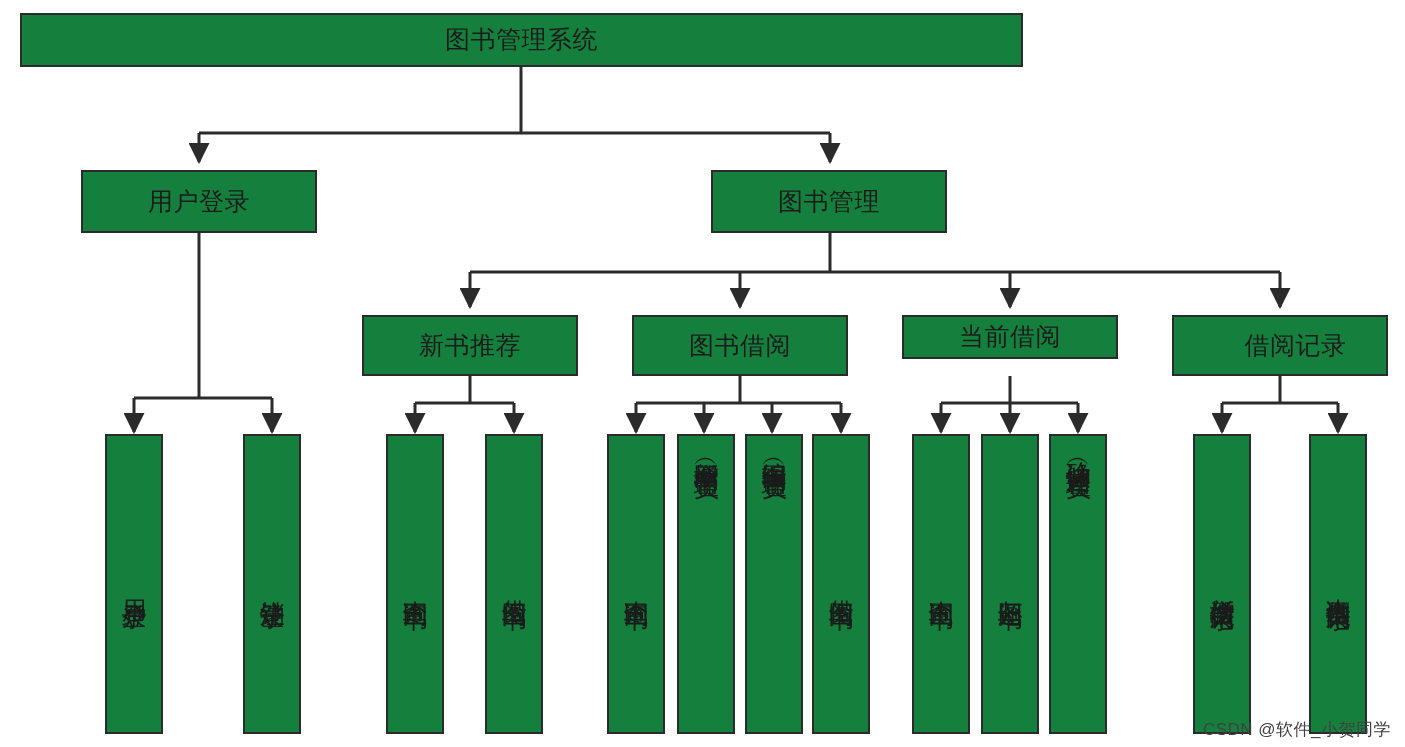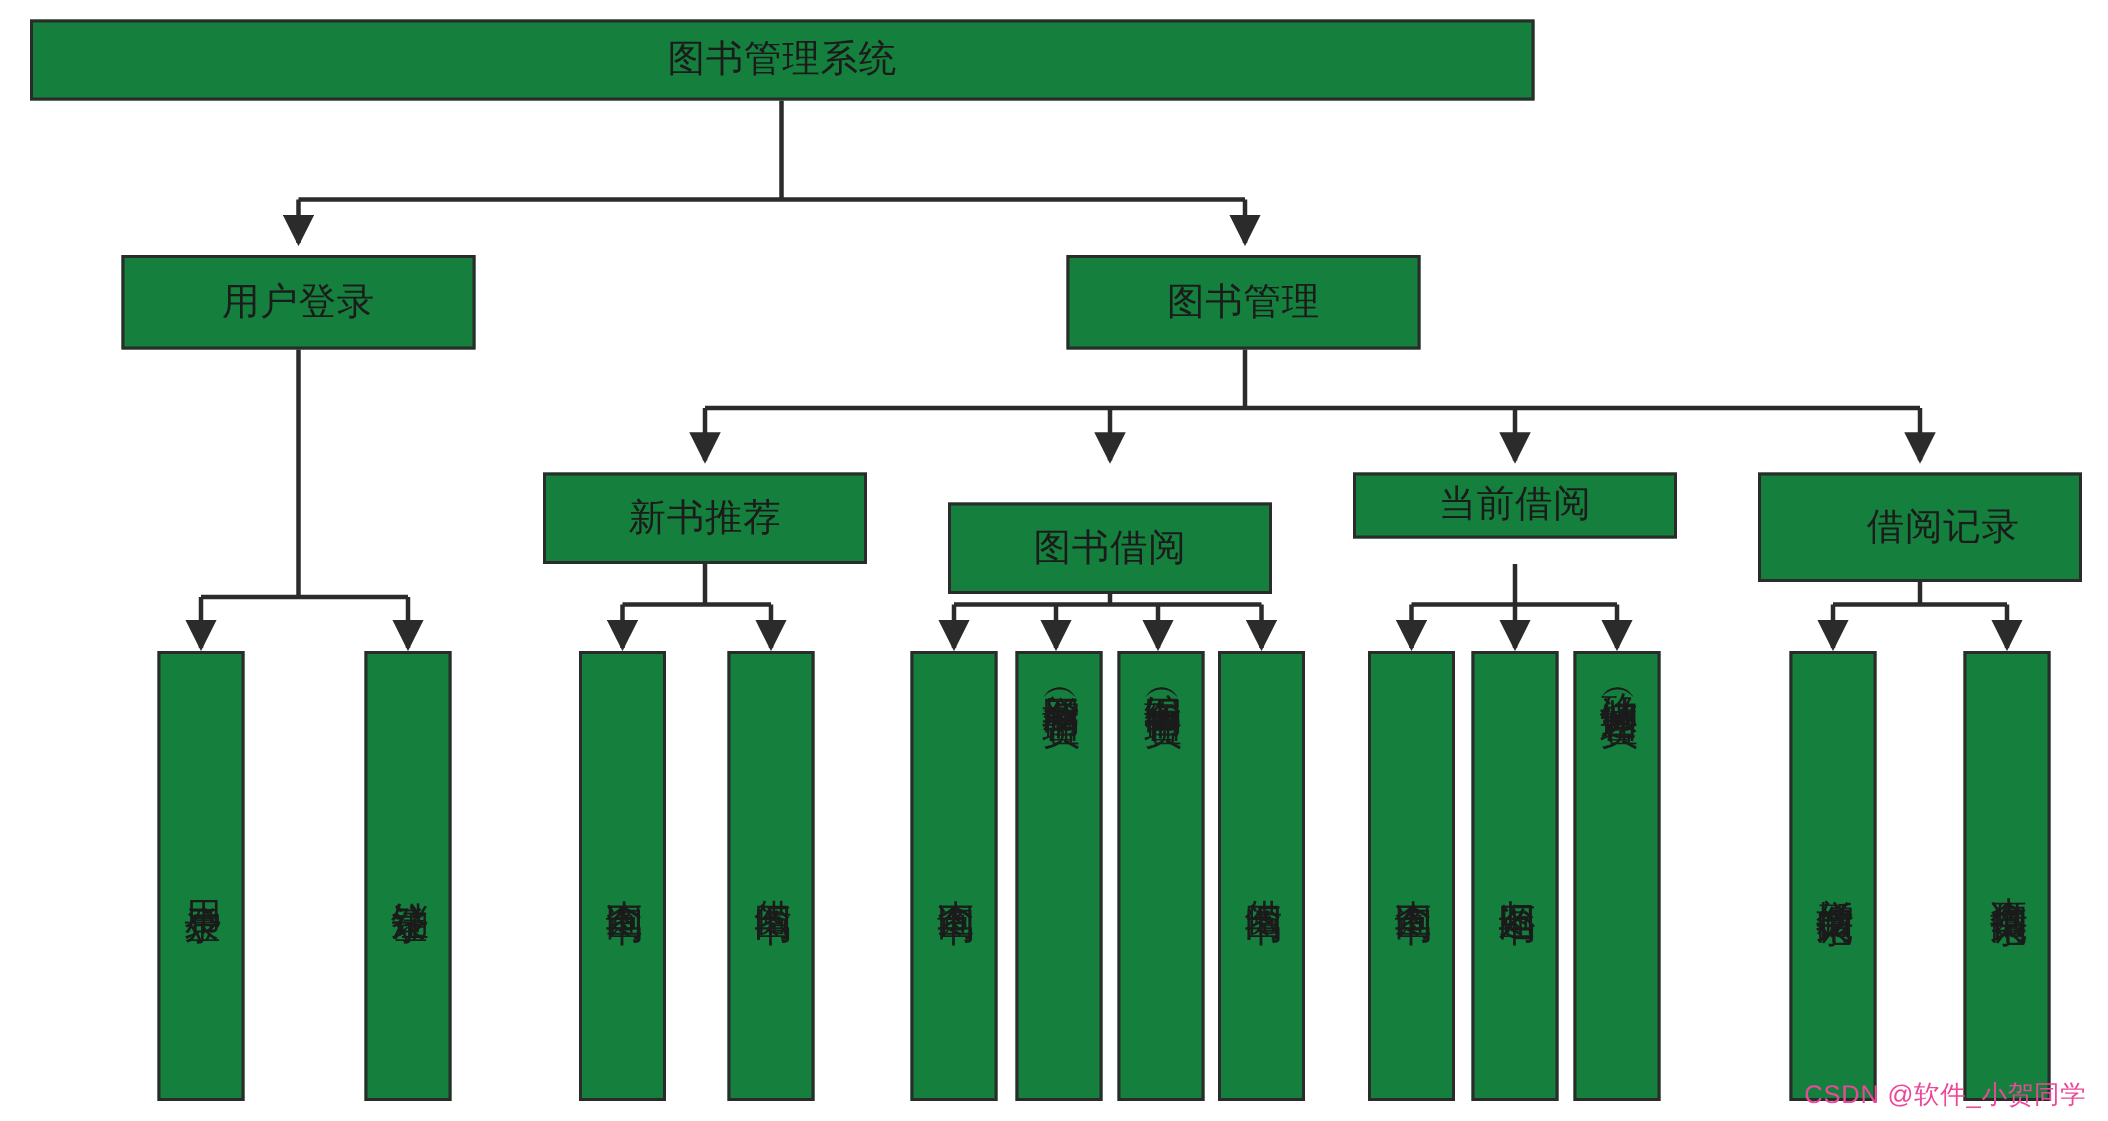--- a/index.html
+++ b/index.html
@@ -50,21 +50,21 @@
     top: 0;
     width: 1405px;
     height: 747px;
     pointer-events: none;
   }
   .watermark {
     position: absolute;
     right: 14px;
     bottom: 6px;
     font-size: 17px;
-    color: #ec4899;
+    color: #404040;
     letter-spacing: 0.5px;
     white-space: nowrap;
   }
 </style>
 </head>
 <body>
 
 <div id="canvas">
 
   <svg class="edges" viewBox="0 0 1405 747" width="1405" height="747">
@@ -116,23 +116,23 @@
       <path d="M 1338 403 L 1338 432" marker-end="url(#arrow)"></path>
     </g>
   </svg>
 
   <div class="node horizontal" style="left:20px; top:13px; width:1003px; height:54px;">图书管理系统</div>
 
   <div class="node horizontal" style="left:81px; top:170px; width:236px; height:63px;">用户登录</div>
   <div class="node horizontal" style="left:711px; top:170px; width:236px; height:63px;">图书管理</div>
 
   <div class="node horizontal" style="left:362px; top:315px; width:216px; height:61px;">新书推荐</div>
-  <div class="node horizontal" style="left:632px; top:315px; width:216px; height:61px;margin-top:20px;">图书借阅</div>
+  <div class="node horizontal" style="left:632px; top:315px; width:216px; height:61px;">图书借阅</div>
   <div class="node horizontal" style="left:902px; top:315px; width:216px; height:44px;">当前借阅</div>
-  <div class="node horizontal" style="left:1172px; top:315px; width:216px; height:73px;padding-left:31px;">借阅记录</div>
+  <div class="node horizontal" style="left:1172px; top:315px; width:216px; height:61px;padding-left:31px;">借阅记录</div>
 
   <div class="node vertical" style="left:105px; top:434px; width:58px; height:300px;">用户登录</div>
   <div class="node vertical" style="left:243px; top:434px; width:58px; height:300px;">注销登录</div>
 
   <div class="node vertical" style="left:386px; top:434px; width:58px; height:300px;">查询图书</div>
   <div class="node vertical" style="left:485px; top:434px; width:58px; height:300px;">借阅图书</div>
 
   <div class="node vertical" style="left:607px; top:434px; width:58px; height:300px;">查询图书</div>
   <div class="node vertical top-aligned" style="left:677px; top:434px; width:58px; height:300px;">新增图书（管理员）</div>
   <div class="node vertical top-aligned" style="left:745px; top:434px; width:58px; height:300px;">编辑图书（管理员）</div>

